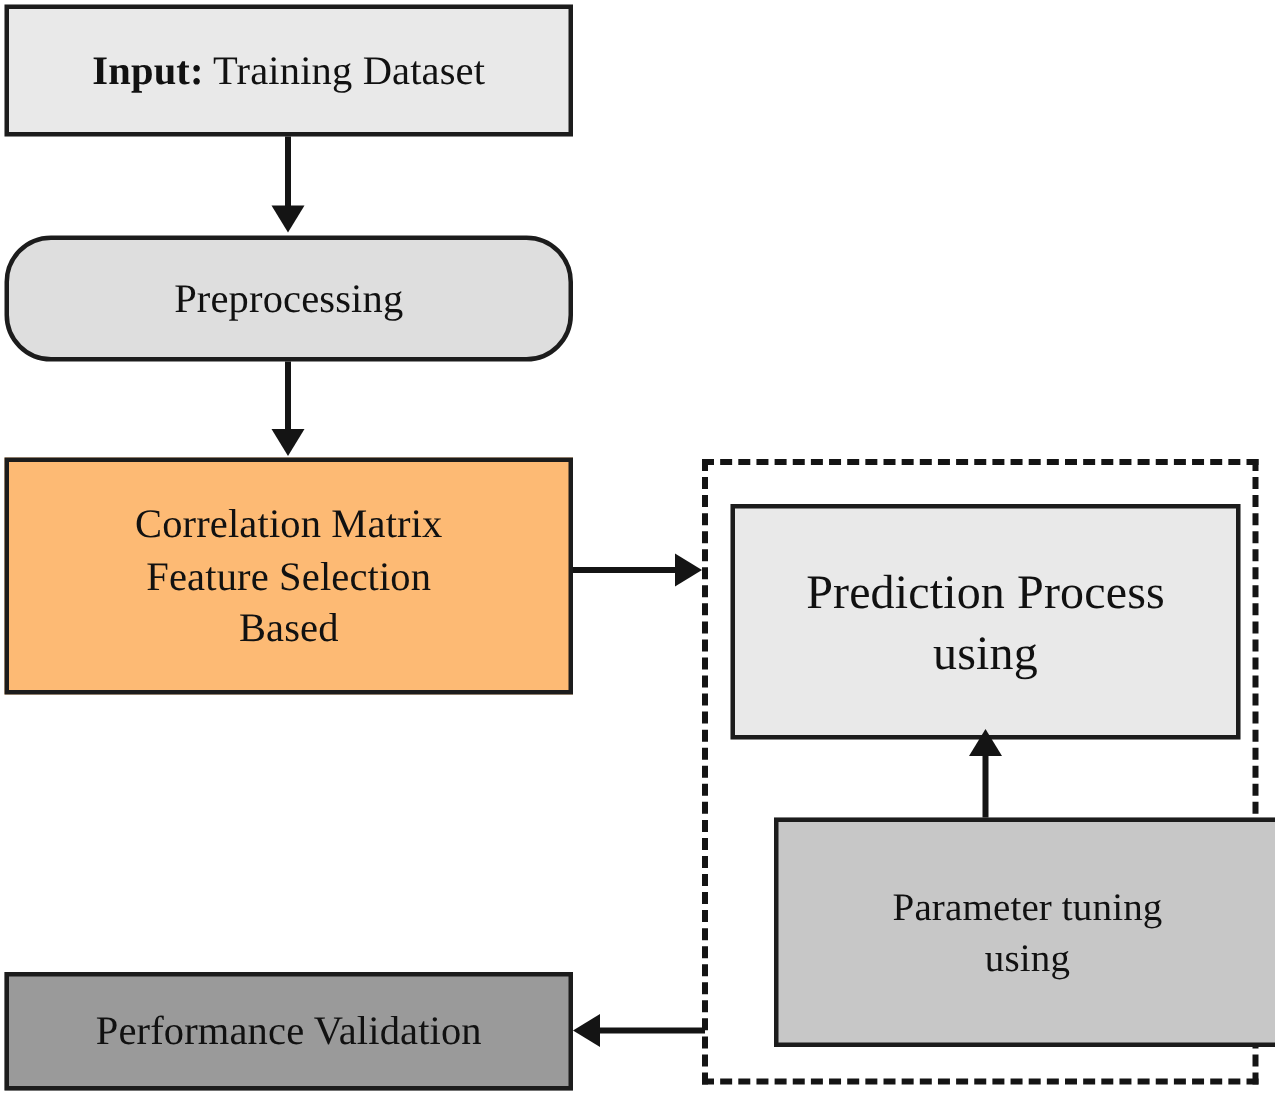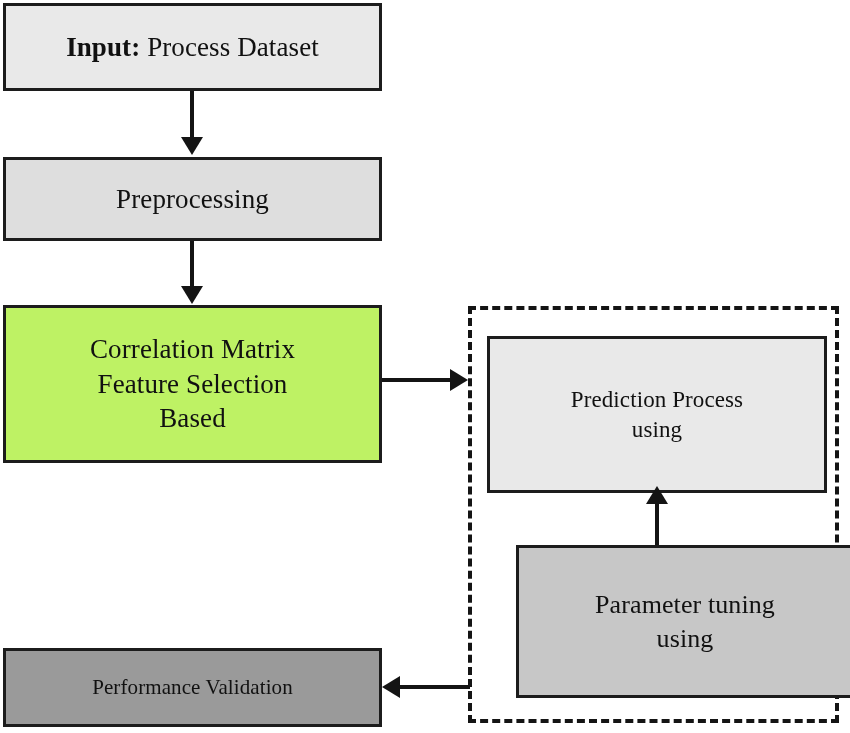--- a/index.html
+++ b/index.html
@@ -41,35 +41,36 @@
   
   #node-input {
     left: 3px;  top: 3px;  width: 379px;  height: 88px;
     font-size: 27px;
   }
   #node-input .strong { font-weight: bold; }
 
   #node-preprocessing {
     left: 3px;  top: 157px;  width: 379px;  height: 84px;
     font-size: 27px;
+    border-radius: 31px;
   }
 
   #node-feature-selection {
     left: 3px;  top: 305px;  width: 379px;  height: 158px;
     font-size: 27px;
   }
 
   #node-performance-validation {
     left: 3px;  top: 648px;  width: 379px;  height: 79px;
-    font-size: 21px;
+    font-size: 27px;
   }
 
   #node-prediction {
     left: 487px;  top: 336px;  width: 340px;  height: 157px;
-    font-size: 23px;
+    font-size: 32px;
   }
 
   #node-parameter-tuning {
     left: 516px;  top: 545px;  width: 338px;  height: 153px;
     font-size: 26px;
     font-family: Liberation Serif, serif;
   }
 
   
   #dashed-panel {
@@ -134,30 +135,30 @@
   #edge-panel-perf-head  { left: 382px; top: 676px; }
 </style>
 </head>
 <body>
 
 <div id="canvas">
 
   <div id="dashed-panel"></div>
 
   <div class="node" id="node-input" style="background:#e9e9e9;">
-    <span class="label"><span class="strong">Input:</span><span> Process Dataset</span></span>
+    <span class="label"><span class="strong">Input:</span><span> Training Dataset</span></span>
   </div>
 
   <div class="node" id="node-preprocessing" style="background:#dedede;">
     <span class="label">
       <span class="ln">Preprocessing</span>
     </span>
   </div>
 
-  <div class="node" id="node-feature-selection" style="background:#bef264;justify-content:center;">
+  <div class="node" id="node-feature-selection" style="background:#fdba74;justify-content:center;">
     <span class="label">
       <span class="ln">Correlation Matrix</span>
       <span class="ln">Feature Selection</span>
       <span class="ln">Based</span>
     </span>
   </div>
 
   <div class="node" id="node-prediction" style="background:#e9e9e9;">
     <span class="label">
       <span class="ln">Prediction Process</span>

